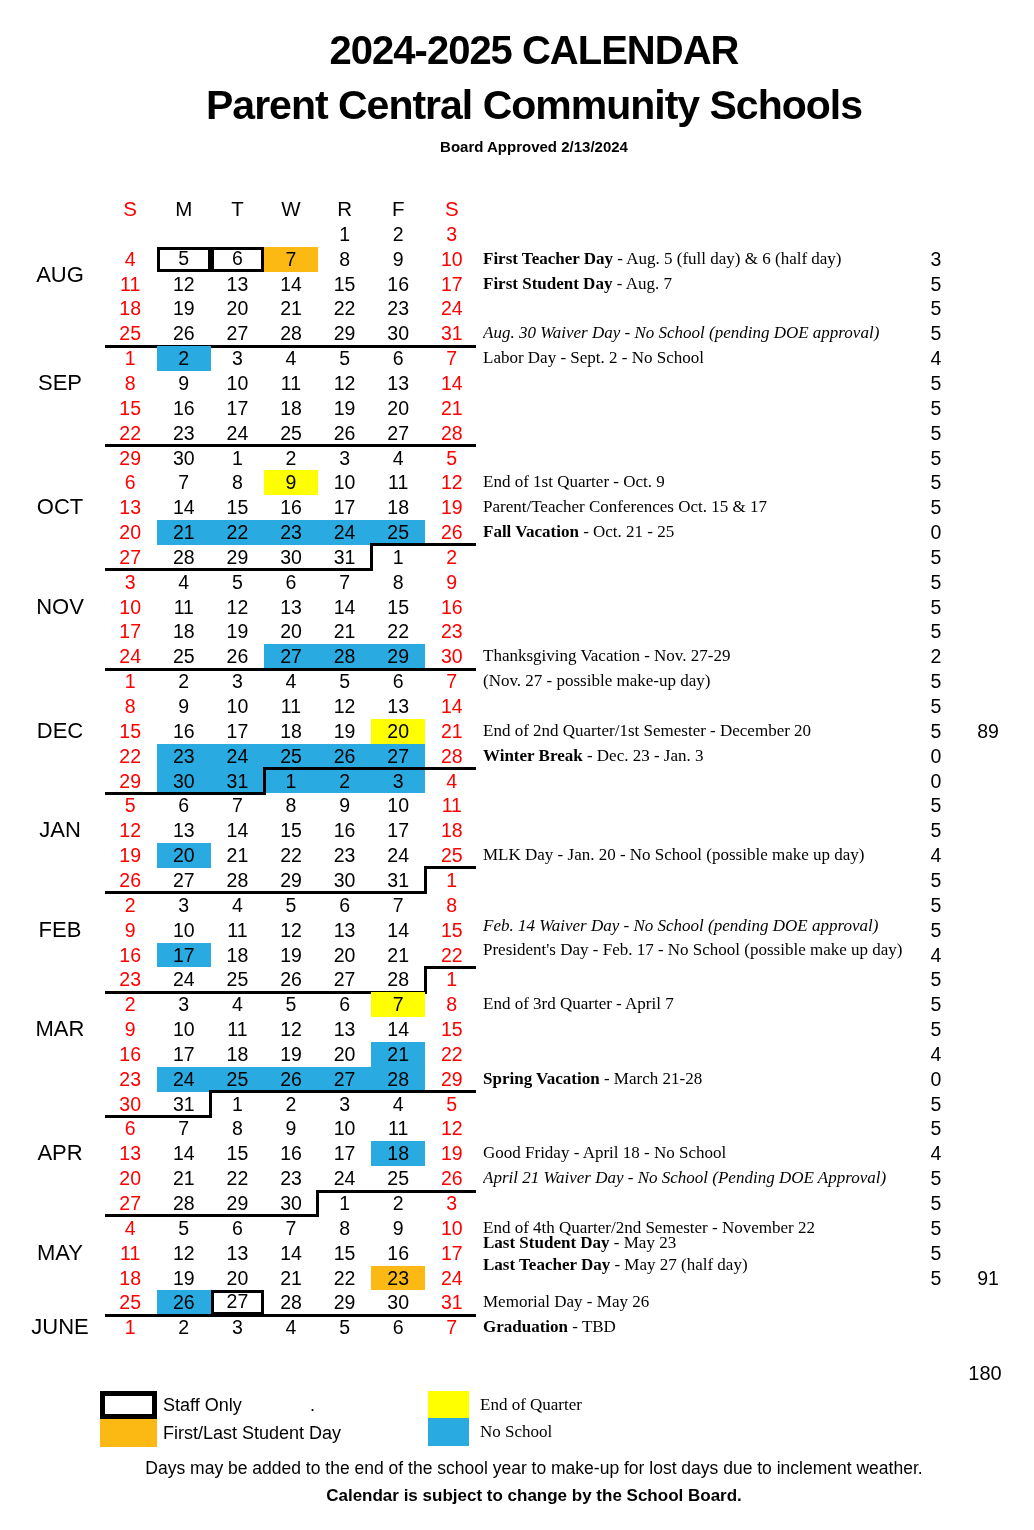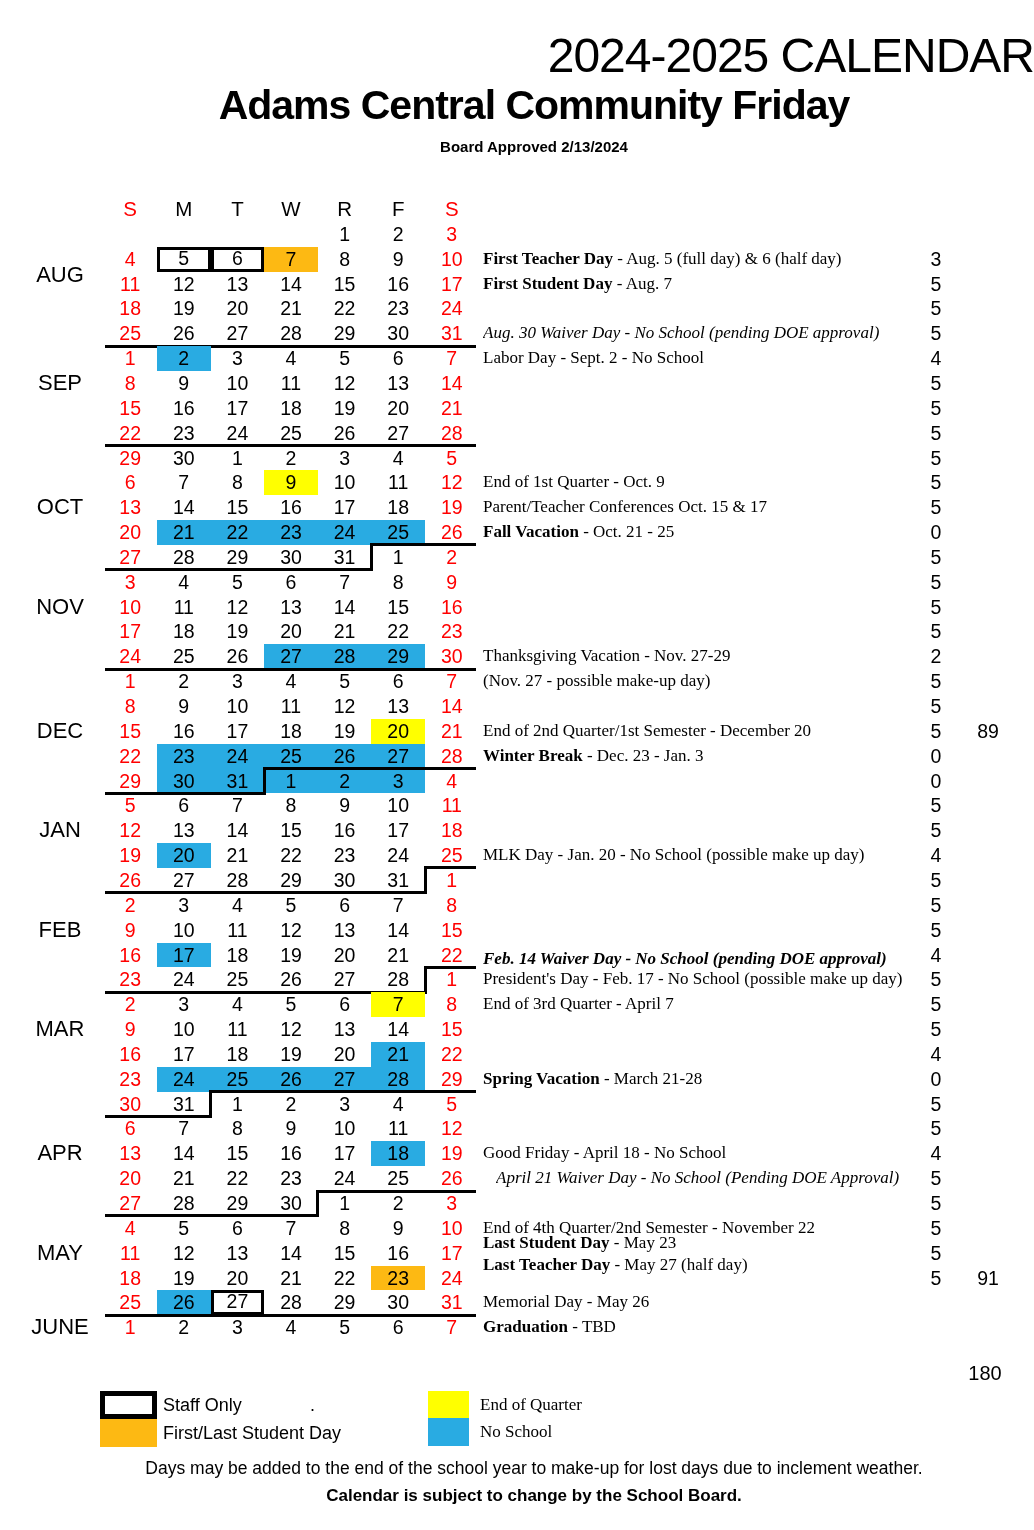--- a/index.html
+++ b/index.html
@@ -1,20 +1,20 @@
 <!DOCTYPE html>
 <html><head>
 <meta charset="utf-8">
 <style>
   html,body{margin:0;padding:0;}
   body{width:1034px;height:1530px;background:#fff;position:relative;
        font-family:"Liberation Sans",sans-serif;color:#000;overflow:hidden;}
   .abs{position:absolute;}
   .center{left:34px;width:1000px;text-align:center;}
-  .title{top:28px;font-size:48px;font-weight:normal;letter-spacing:-1px;text-align:right;}
+  .title{top:28px;font-size:40px;font-weight:bold;letter-spacing:-1px;}
   .subtitle{top:82px;font-size:41px;font-weight:bold;letter-spacing:-1px;}
   .approved{top:138px;font-size:15px;font-weight:bold;}
   .cell{position:absolute;width:53.6px;height:24.85px;line-height:24.85px;
         text-align:center;font-size:19.5px;}
   .hdr{font-size:20.5px;}
   .boxed{box-sizing:border-box;border:3.5px solid #000;background:#fff;line-height:17.5px;}
   .month{position:absolute;left:25px;width:70px;text-align:center;font-size:22px;line-height:24.85px;}
   .note{position:absolute;left:483px;width:450px;white-space:nowrap;overflow:hidden;
         font-family:"Liberation Serif",serif;font-size:17px;line-height:24.85px;}
   .note.it{font-style:italic;}
@@ -25,21 +25,21 @@
   .sw{position:absolute;}
   .leg-label-sans{position:absolute;font-size:18px;line-height:28px;}
   .leg-label-serif{position:absolute;font-family:"Liberation Serif",serif;font-size:17px;line-height:28px;}
   .footer1{top:1458px;font-size:17.5px;}
   .footer2{top:1486px;font-size:17px;font-weight:bold;}
 </style>
 </head>
 <body>
 
 <div class="abs center title">2024-2025 CALENDAR</div>
-<div class="abs center subtitle">Adams Central Community Friday</div>
+<div class="abs center subtitle">Parent Central Community Schools</div>
 <div class="abs center approved">Board Approved 2/13/2024</div>
 
 <div id="cal">
     <div class="cell hdr" style="left: 103.4px; top: 197px; color: rgb(255, 0, 0);">S</div>
     <div class="cell hdr" style="left: 157px; top: 197px;">M</div>
     <div class="cell hdr" style="left: 210.6px; top: 197px;">T</div>
     <div class="cell hdr" style="left: 264.2px; top: 197px;">W</div>
     <div class="cell hdr" style="left: 317.8px; top: 197px;">R</div>
     <div class="cell hdr" style="left: 371.4px; top: 197px;">F</div>
     <div class="cell hdr" style="left: 425px; top: 197px; color: rgb(255, 0, 0);">S</div>
@@ -294,30 +294,30 @@
     <div class="cell" style="left: 425px; top: 892.8px; color: rgb(255, 0, 0);">8</div>
     <div class="count" style="top: 892.8px;">5</div>
     <div class="month" style="top: 917.65px;">FEB</div>
     <div class="cell" style="left: 103.4px; top: 917.65px; color: rgb(255, 0, 0);">9</div>
     <div class="cell" style="left: 157px; top: 917.65px;">10</div>
     <div class="cell" style="left: 210.6px; top: 917.65px;">11</div>
     <div class="cell" style="left: 264.2px; top: 917.65px;">12</div>
     <div class="cell" style="left: 317.8px; top: 917.65px;">13</div>
     <div class="cell" style="left: 371.4px; top: 917.65px;">14</div>
     <div class="cell" style="left: 425px; top: 917.65px; color: rgb(255, 0, 0);">15</div>
-    <div class="note it" style="top: 947px; font-weight: bold;">Feb. 14 Waiver Day - No School (pending DOE approval)</div>
+    <div class="note it" style="top: 914px;">Feb. 14 Waiver Day - No School (pending DOE approval)</div>
     <div class="count" style="top: 917.65px;">5</div>
     <div class="cell" style="left: 103.4px; top: 942.5px; color: rgb(255, 0, 0);">16</div>
     <div class="cell" style="left: 157px; top: 942.5px; background: rgb(41, 171, 226);">17</div>
     <div class="cell" style="left: 210.6px; top: 942.5px;">18</div>
     <div class="cell" style="left: 264.2px; top: 942.5px;">19</div>
     <div class="cell" style="left: 317.8px; top: 942.5px;">20</div>
     <div class="cell" style="left: 371.4px; top: 942.5px;">21</div>
     <div class="cell" style="left: 425px; top: 942.5px; color: rgb(255, 0, 0);">22</div>
-    <div class="note" style="top: 967px;">President's Day - Feb. 17 - No School (possible make up day)</div>
+    <div class="note" style="top: 938px;">President's Day - Feb. 17 - No School (possible make up day)</div>
     <div class="count" style="top: 942.5px;">4</div>
     <div class="cell" style="left: 103.4px; top: 967.35px; color: rgb(255, 0, 0);">23</div>
     <div class="cell" style="left: 157px; top: 967.35px;">24</div>
     <div class="cell" style="left: 210.6px; top: 967.35px;">25</div>
     <div class="cell" style="left: 264.2px; top: 967.35px;">26</div>
     <div class="cell" style="left: 317.8px; top: 967.35px;">27</div>
     <div class="cell" style="left: 371.4px; top: 967.35px;">28</div>
     <div class="cell" style="left: 425px; top: 967.35px; color: rgb(255, 0, 0);">1</div>
     <div class="count" style="top: 967.35px;">5</div>
     <div class="line" style="left: 425px; top: 965.85px; width: 51px; height: 3px;"></div>
@@ -387,21 +387,21 @@
     <div class="cell" style="left: 425px; top: 1141.3px; color: rgb(255, 0, 0);">19</div>
     <div class="note" style="top: 1141.3px;">Good Friday - April 18 - No School</div>
     <div class="count" style="top: 1141.3px;">4</div>
     <div class="cell" style="left: 103.4px; top: 1166.15px; color: rgb(255, 0, 0);">20</div>
     <div class="cell" style="left: 157px; top: 1166.15px;">21</div>
     <div class="cell" style="left: 210.6px; top: 1166.15px;">22</div>
     <div class="cell" style="left: 264.2px; top: 1166.15px;">23</div>
     <div class="cell" style="left: 317.8px; top: 1166.15px;">24</div>
     <div class="cell" style="left: 371.4px; top: 1166.15px;">25</div>
     <div class="cell" style="left: 425px; top: 1166.15px; color: rgb(255, 0, 0);">26</div>
-    <div class="note it" style="top: 1166.15px; margin-left: 13px;">April 21 Waiver Day - No School (Pending DOE Approval)</div>
+    <div class="note it" style="top: 1166.15px;">April 21 Waiver Day - No School (Pending DOE Approval)</div>
     <div class="count" style="top: 1166.15px;">5</div>
     <div class="cell" style="left: 103.4px; top: 1191px; color: rgb(255, 0, 0);">27</div>
     <div class="cell" style="left: 157px; top: 1191px;">28</div>
     <div class="cell" style="left: 210.6px; top: 1191px;">29</div>
     <div class="cell" style="left: 264.2px; top: 1191px;">30</div>
     <div class="cell" style="left: 317.8px; top: 1191px;">1</div>
     <div class="cell" style="left: 371.4px; top: 1191px;">2</div>
     <div class="cell" style="left: 425px; top: 1191px; color: rgb(255, 0, 0);">3</div>
     <div class="count" style="top: 1191px;">5</div>
     <div class="line" style="left: 317.8px; top: 1189.5px; width: 158.2px; height: 3px;"></div>

